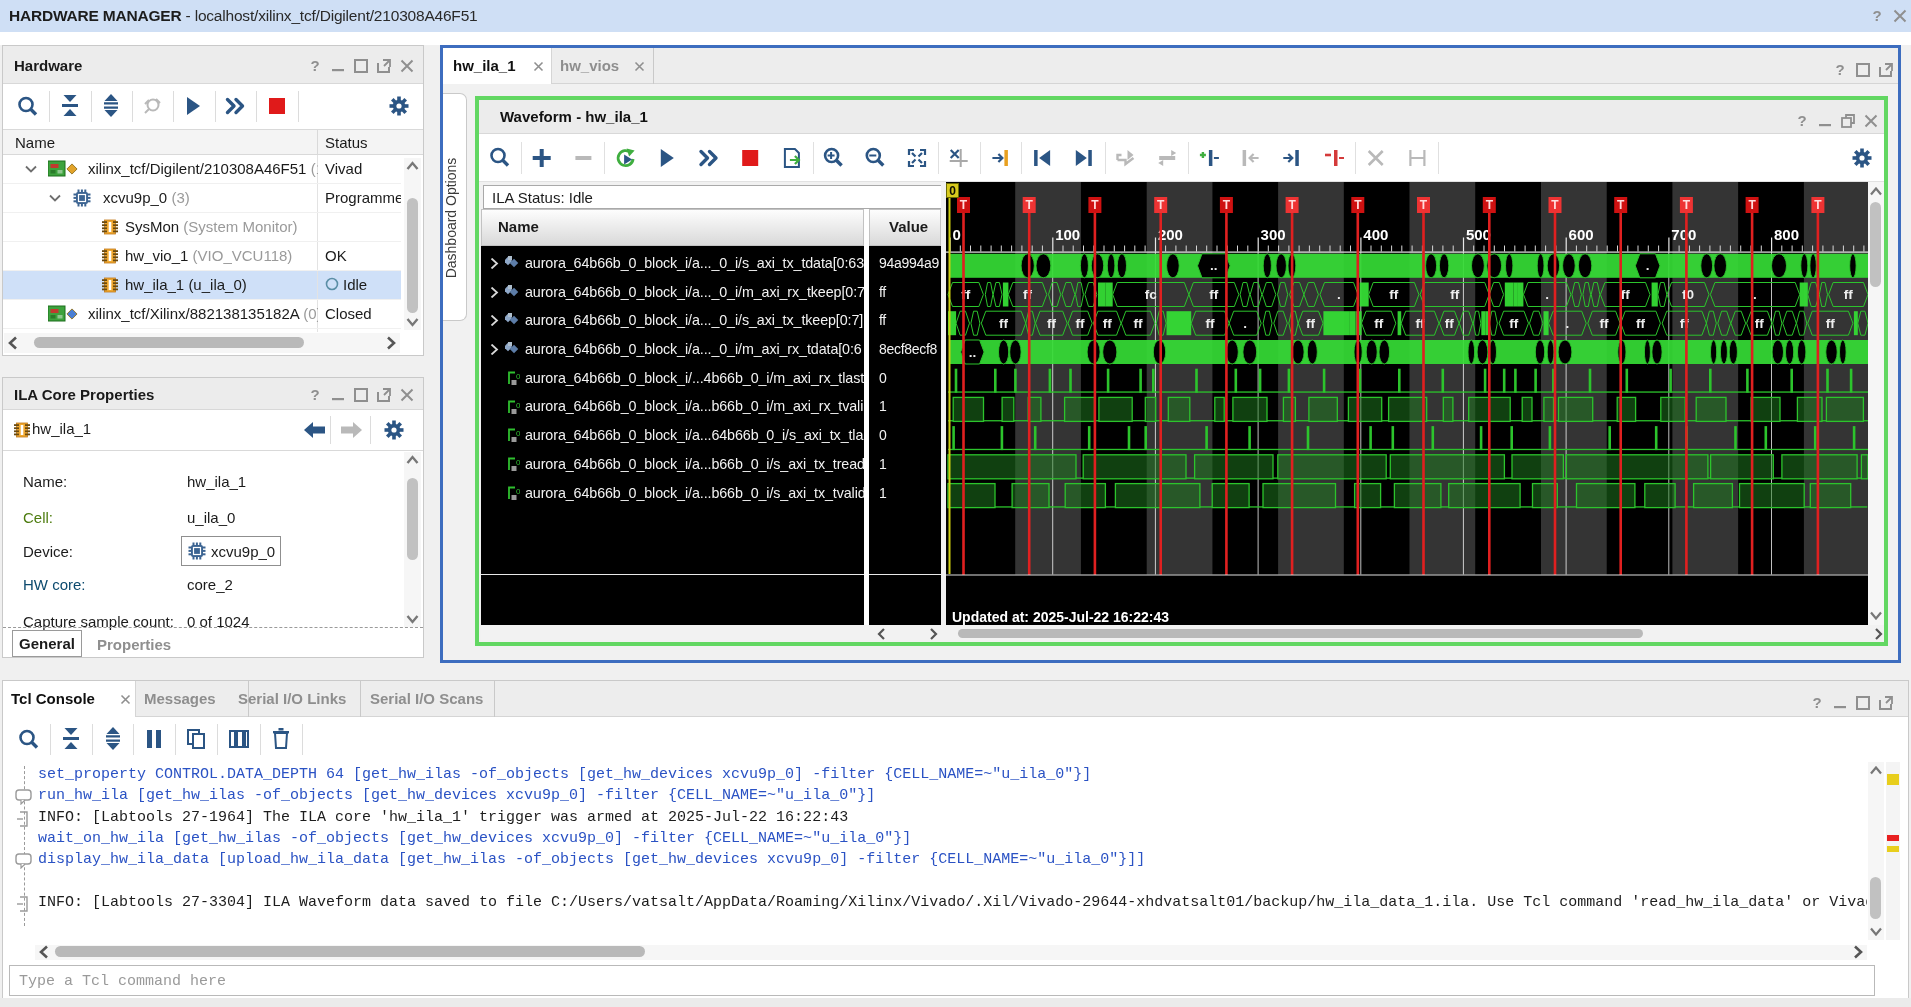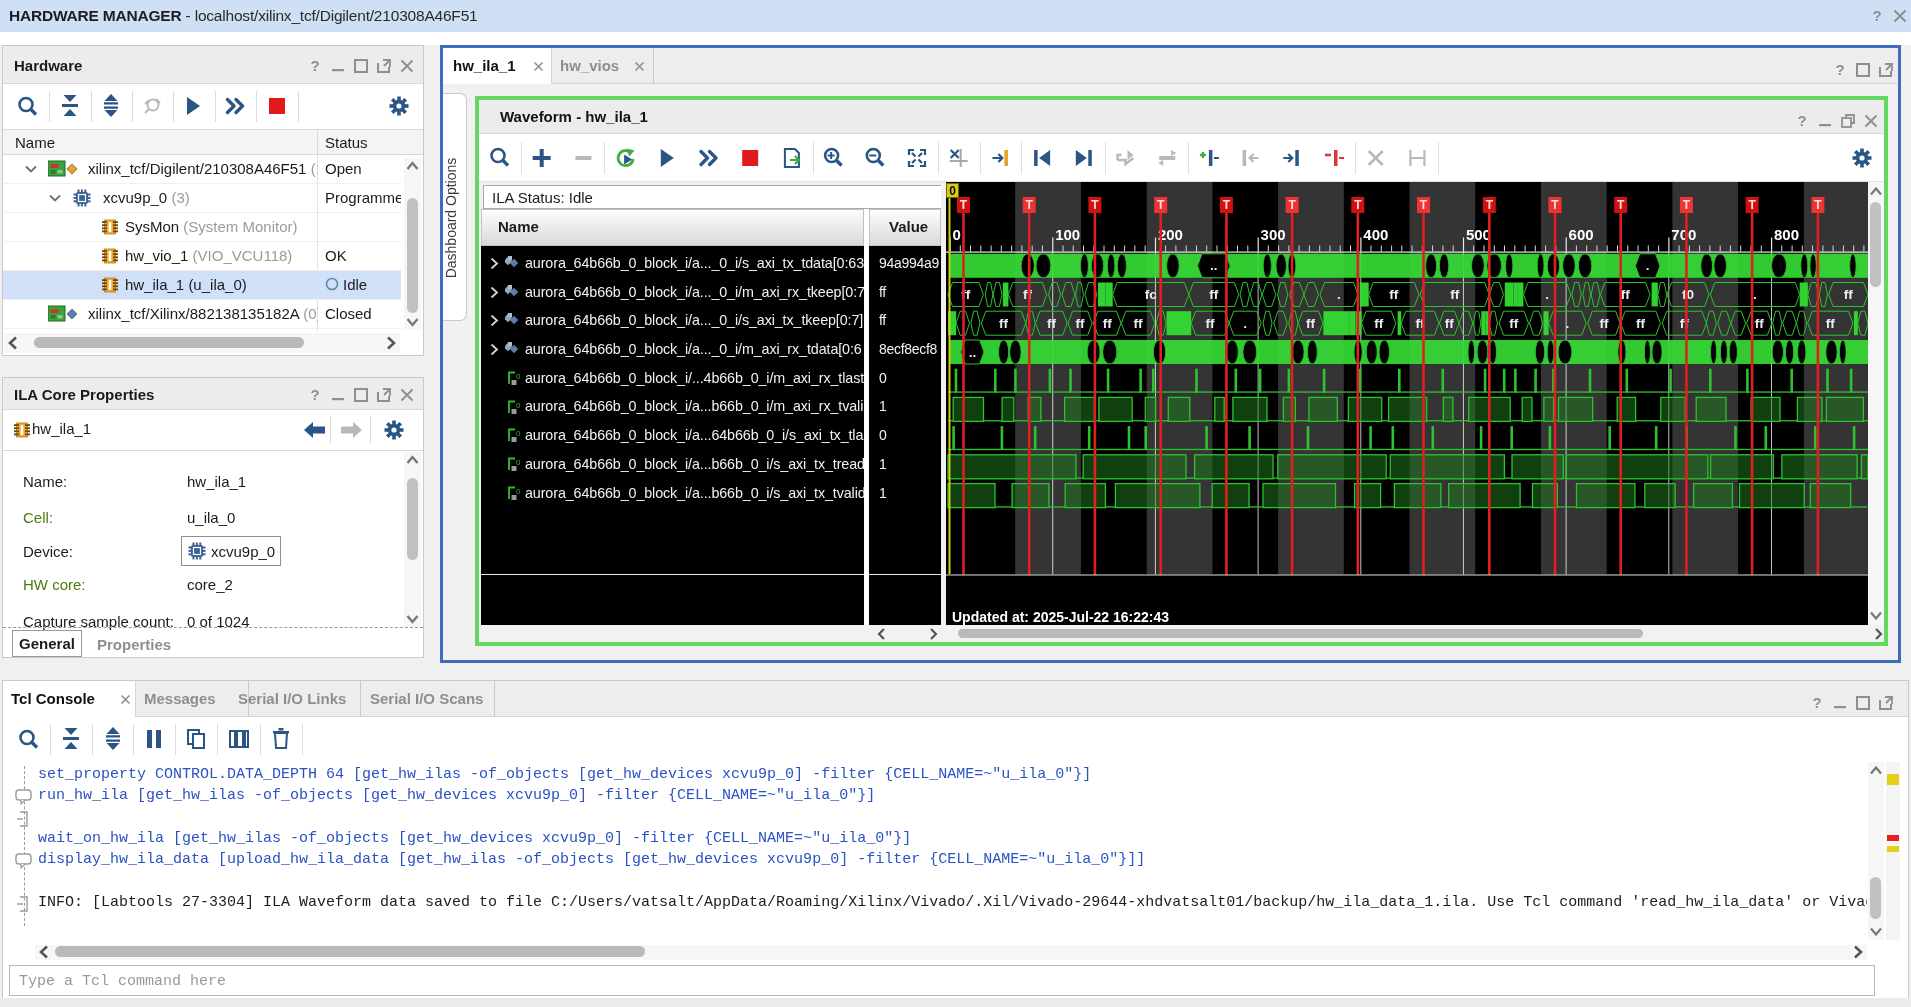--- a/index.html
+++ b/index.html
@@ -96,21 +96,21 @@
     <div class="abs" style="left:0;top:144px;width:398px;height:1px;background:#f0f0f0;"></div>
     <div class="abs" style="left:0;top:173px;width:398px;height:1px;background:#f0f0f0;"></div>
     <div class="abs" style="left:0;top:0;width:315px;height:177px;overflow:hidden;">
       <div class="abs" style="left:85px;top:5px;white-space:nowrap;">xilinx_tcf/Digilent/210308A46F51<span style="color:#9a9a9a"> (1)</span></div>
       <div class="abs" style="left:100px;top:34px;white-space:nowrap;">xcvu9p_0<span style="color:#9a9a9a"> (3)</span></div>
       <div class="abs" style="left:122px;top:63px;white-space:nowrap;">SysMon<span style="color:#9a9a9a"> (System Monitor)</span></div>
       <div class="abs" style="left:122px;top:92px;white-space:nowrap;">hw_vio_1<span style="color:#9a9a9a"> (VIO_VCU118)</span></div>
       <div class="abs" style="left:122px;top:121px;white-space:nowrap;">hw_ila_1 (u_ila_0)</div>
       <div class="abs" style="left:85px;top:150px;white-space:nowrap;">xilinx_tcf/Xilinx/882138135182A<span style="color:#9a9a9a"> (0)</span></div>
     </div>
-    <div class="abs" style="left:322px;top:5px;white-space:nowrap;">Open</div>
+    <div class="abs" style="left:322px;top:5px;white-space:nowrap;">Vivad</div>
     <div class="abs" style="left:322px;top:34px;white-space:nowrap;">Programmed</div>
     <div class="abs" style="left:322px;top:92px;white-space:nowrap;">OK</div>
     <div class="abs" style="left:340px;top:121px;">Idle</div>
     <svg class="abs" style="left:322px;top:122px" width="14" height="14" viewBox="0 0 14 14">
       <circle cx="7" cy="7" r="5.5" fill="none" stroke="#5b8ea6" stroke-width="1.6"></circle>
     </svg>
     <div class="abs" style="left:322px;top:150px;white-space:nowrap;">Closed</div>
   </div>
 <svg class="abs" style="left:25px;top:165px" width="12" height="8" viewBox="0 0 12 8">
     <path d="M 1 1.5 L 6 6.5 L 11 1.5" fill="none" stroke="#6e6e6e" stroke-width="1.8"></path>
@@ -250,21 +250,21 @@
       <rect x="-1.8" y="-9.5" width="3.6" height="4.5" fill="#2b5584" transform="rotate(270)"></rect>
       <rect x="-1.8" y="-9.5" width="3.6" height="4.5" fill="#2b5584" transform="rotate(315)"></rect>
       <circle cx="0" cy="0" r="2.6" fill="#ffffff"></circle>
     </g>
 </svg>
 <div class="abs" style="left:3px;top:450px;width:420px;height:1px;background:#d9d9d9;"></div>
 <div class="abs" style="left:23px;top:473px;font-size:15px;color:#1b1b1b;">Name:</div>
 <div class="abs" style="left:187px;top:473px;font-size:15px;color:#1b1b1b;">hw_ila_1</div>
 <div class="abs" style="left:23px;top:509px;font-size:15px;color:#4d7c0f;">Cell:</div>
 <div class="abs" style="left:187px;top:509px;font-size:15px;color:#1b1b1b;">u_ila_0</div>
-<div class="abs" style="left:23px;top:576px;font-size:15px;color:#4d7c0f;">HW core:</div>
+<div class="abs" style="left:23px;top:576px;font-size:15px;color:#0c4a6e;">HW core:</div>
 <div class="abs" style="left:187px;top:576px;font-size:15px;color:#1b1b1b;">core_2</div>
 <div class="abs" style="left:23px;top:613px;font-size:15px;color:#1b1b1b;">Capture sample count:</div>
 <div class="abs" style="left:187px;top:613px;font-size:15px;color:#1b1b1b;">0 of 1024</div>
 <div class="abs" style="left:23px;top:543px;font-size:15px;color:#1b1b1b;">Device:</div>
 <div class="abs" style="left:181px;top:536px;width:100px;height:30px;border:1px solid #8f8f8f;background:#fff;"></div>
 <svg class="abs" style="left:188px;top:542px" width="18" height="18" viewBox="0 0 18 18">
     <g fill="#3c6492">
       <rect x="3" y="3" width="12" height="12" rx="2"></rect>
       <rect x="4.5" y="0.5" width="2" height="3"></rect>
       <rect x="4.5" y="14.5" width="2" height="3"></rect>
@@ -1166,20 +1166,21 @@
     </g>
     <g transform="translate(278,22)">
       <path d="M -6 -6 L -5 9 L 5 9 L 6 -6 Z" fill="none" stroke="#2b5584" stroke-width="2"></path>
       <rect x="-8" y="-8" width="16" height="2.4" fill="#2b5584"></rect>
       <rect x="-2.5" y="-11" width="5" height="2.5" fill="#2b5584"></rect>
     </g>
   </svg>
 <div class="abs" style="left:3px;top:762px;width:1864px;height:183px;background:#fff;overflow:hidden;font-family:'Liberation Mono',monospace;font-size:15px;padding-left:36px;">
     <div class="abs" style="left:35px;top:4px;color:#2a52c4;white-space:pre;">set_property CONTROL.DATA_DEPTH 64 [get_hw_ilas -of_objects [get_hw_devices xcvu9p_0] -filter {CELL_NAME=~"u_ila_0"}]</div>
     <div class="abs" style="left:35px;top:25px;color:#2a52c4;white-space:pre;">run_hw_ila [get_hw_ilas -of_objects [get_hw_devices xcvu9p_0] -filter {CELL_NAME=~"u_ila_0"}]</div>
+    <div class="abs" style="left:35px;top:47px;color:#1d1d1d;white-space:pre;">INFO: [Labtools 27-1964] The ILA core 'hw_ila_1' trigger was armed at 2025-Jul-22 16:22:43</div>
     <div class="abs" style="left:35px;top:68px;color:#2a52c4;white-space:pre;">wait_on_hw_ila [get_hw_ilas -of_objects [get_hw_devices xcvu9p_0] -filter {CELL_NAME=~"u_ila_0"}]</div>
     <div class="abs" style="left:35px;top:89px;color:#2a52c4;white-space:pre;">display_hw_ila_data [upload_hw_ila_data [get_hw_ilas -of_objects [get_hw_devices xcvu9p_0] -filter {CELL_NAME=~"u_ila_0"}]]</div>
     <div class="abs" style="left:35px;top:132px;color:#1d1d1d;white-space:pre;">INFO: [Labtools 27-3304] ILA Waveform data saved to file C:/Users/vatsalt/AppData/Roaming/Xilinx/Vivado/.Xil/Vivado-29644-xhdvatsalt01/backup/hw_ila_data_1.ila. Use Tcl command 'read_hw_ila_data' or Vivad</div>
     <div class="abs" style="left:21px;top:4px;width:1px;height:160px;border-left:1px dashed #9a9a9a;"></div>
     <svg class="abs" style="left:12px;top:27px" width="18" height="16" viewBox="0 0 18 16">
       <rect x="1" y="1" width="15" height="10" rx="3" fill="#fff" stroke="#9a9a9a" stroke-width="1.4"></rect>
       <path d="M 6 11 L 6 15 L 10 11" fill="#fff" stroke="#9a9a9a" stroke-width="1.2"></path>
     </svg>
     <svg class="abs" style="left:12px;top:91px" width="18" height="16" viewBox="0 0 18 16">
       <rect x="1" y="1" width="15" height="10" rx="3" fill="#fff" stroke="#9a9a9a" stroke-width="1.4"></rect>

